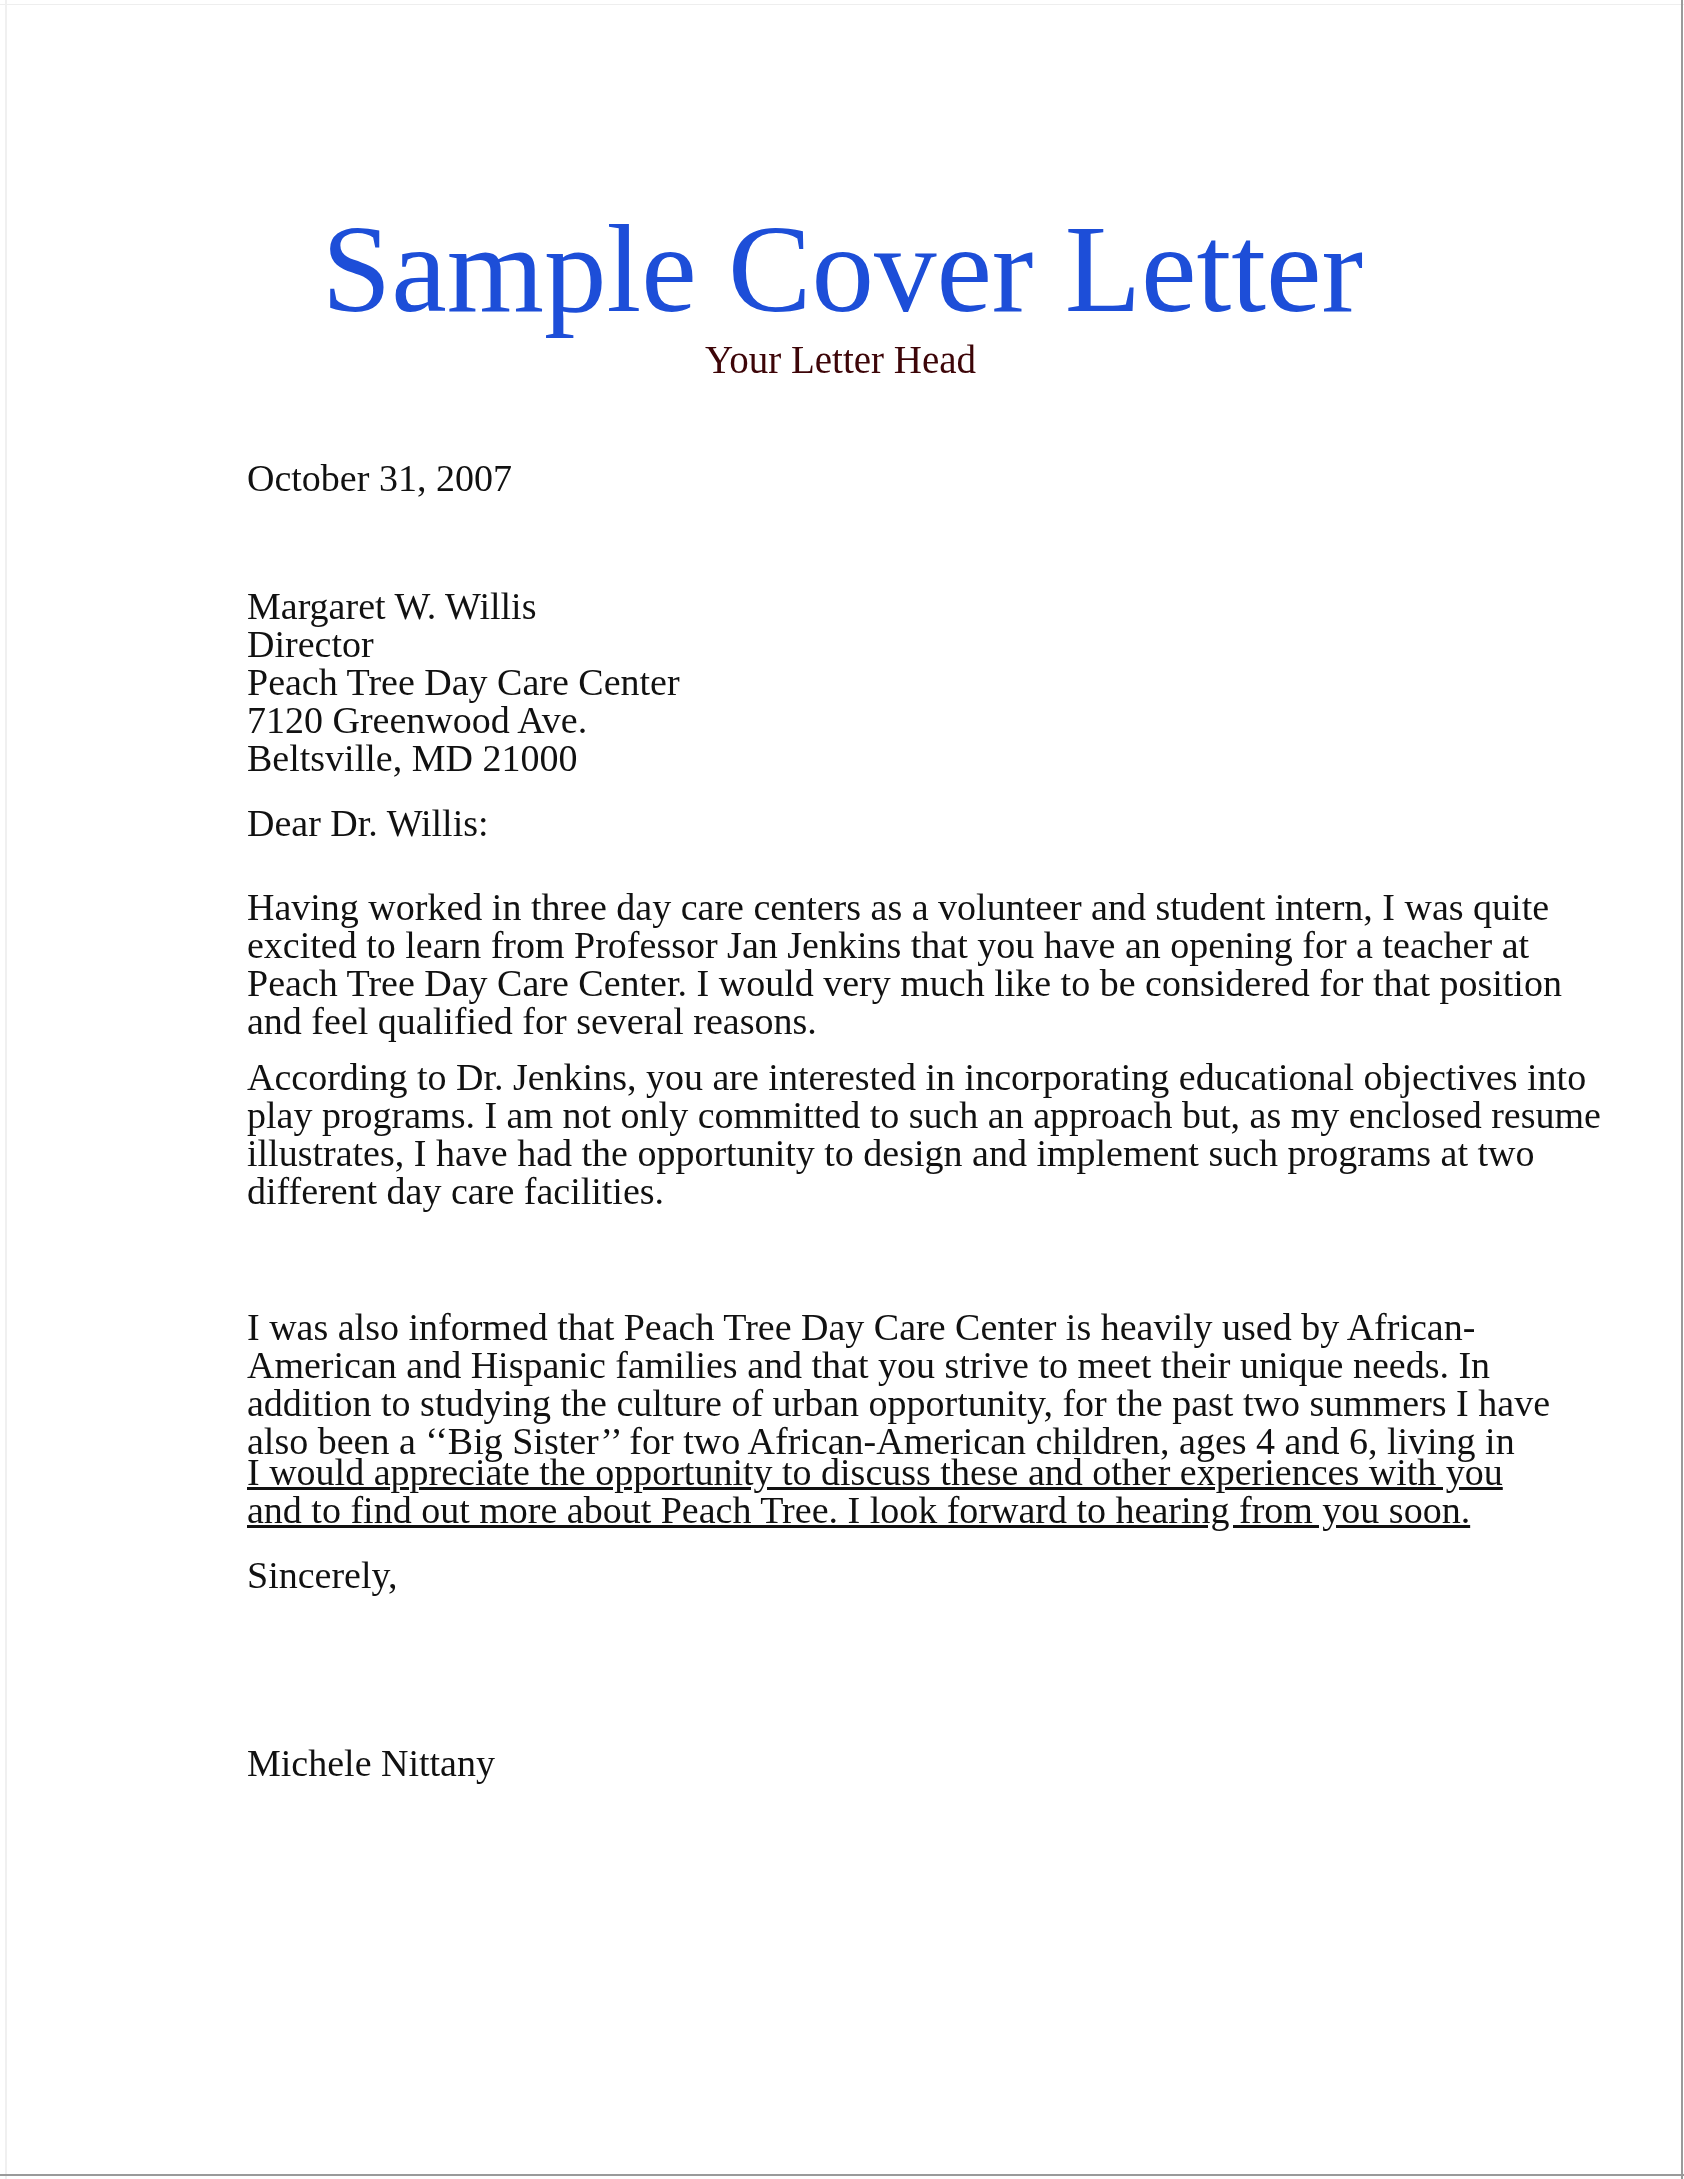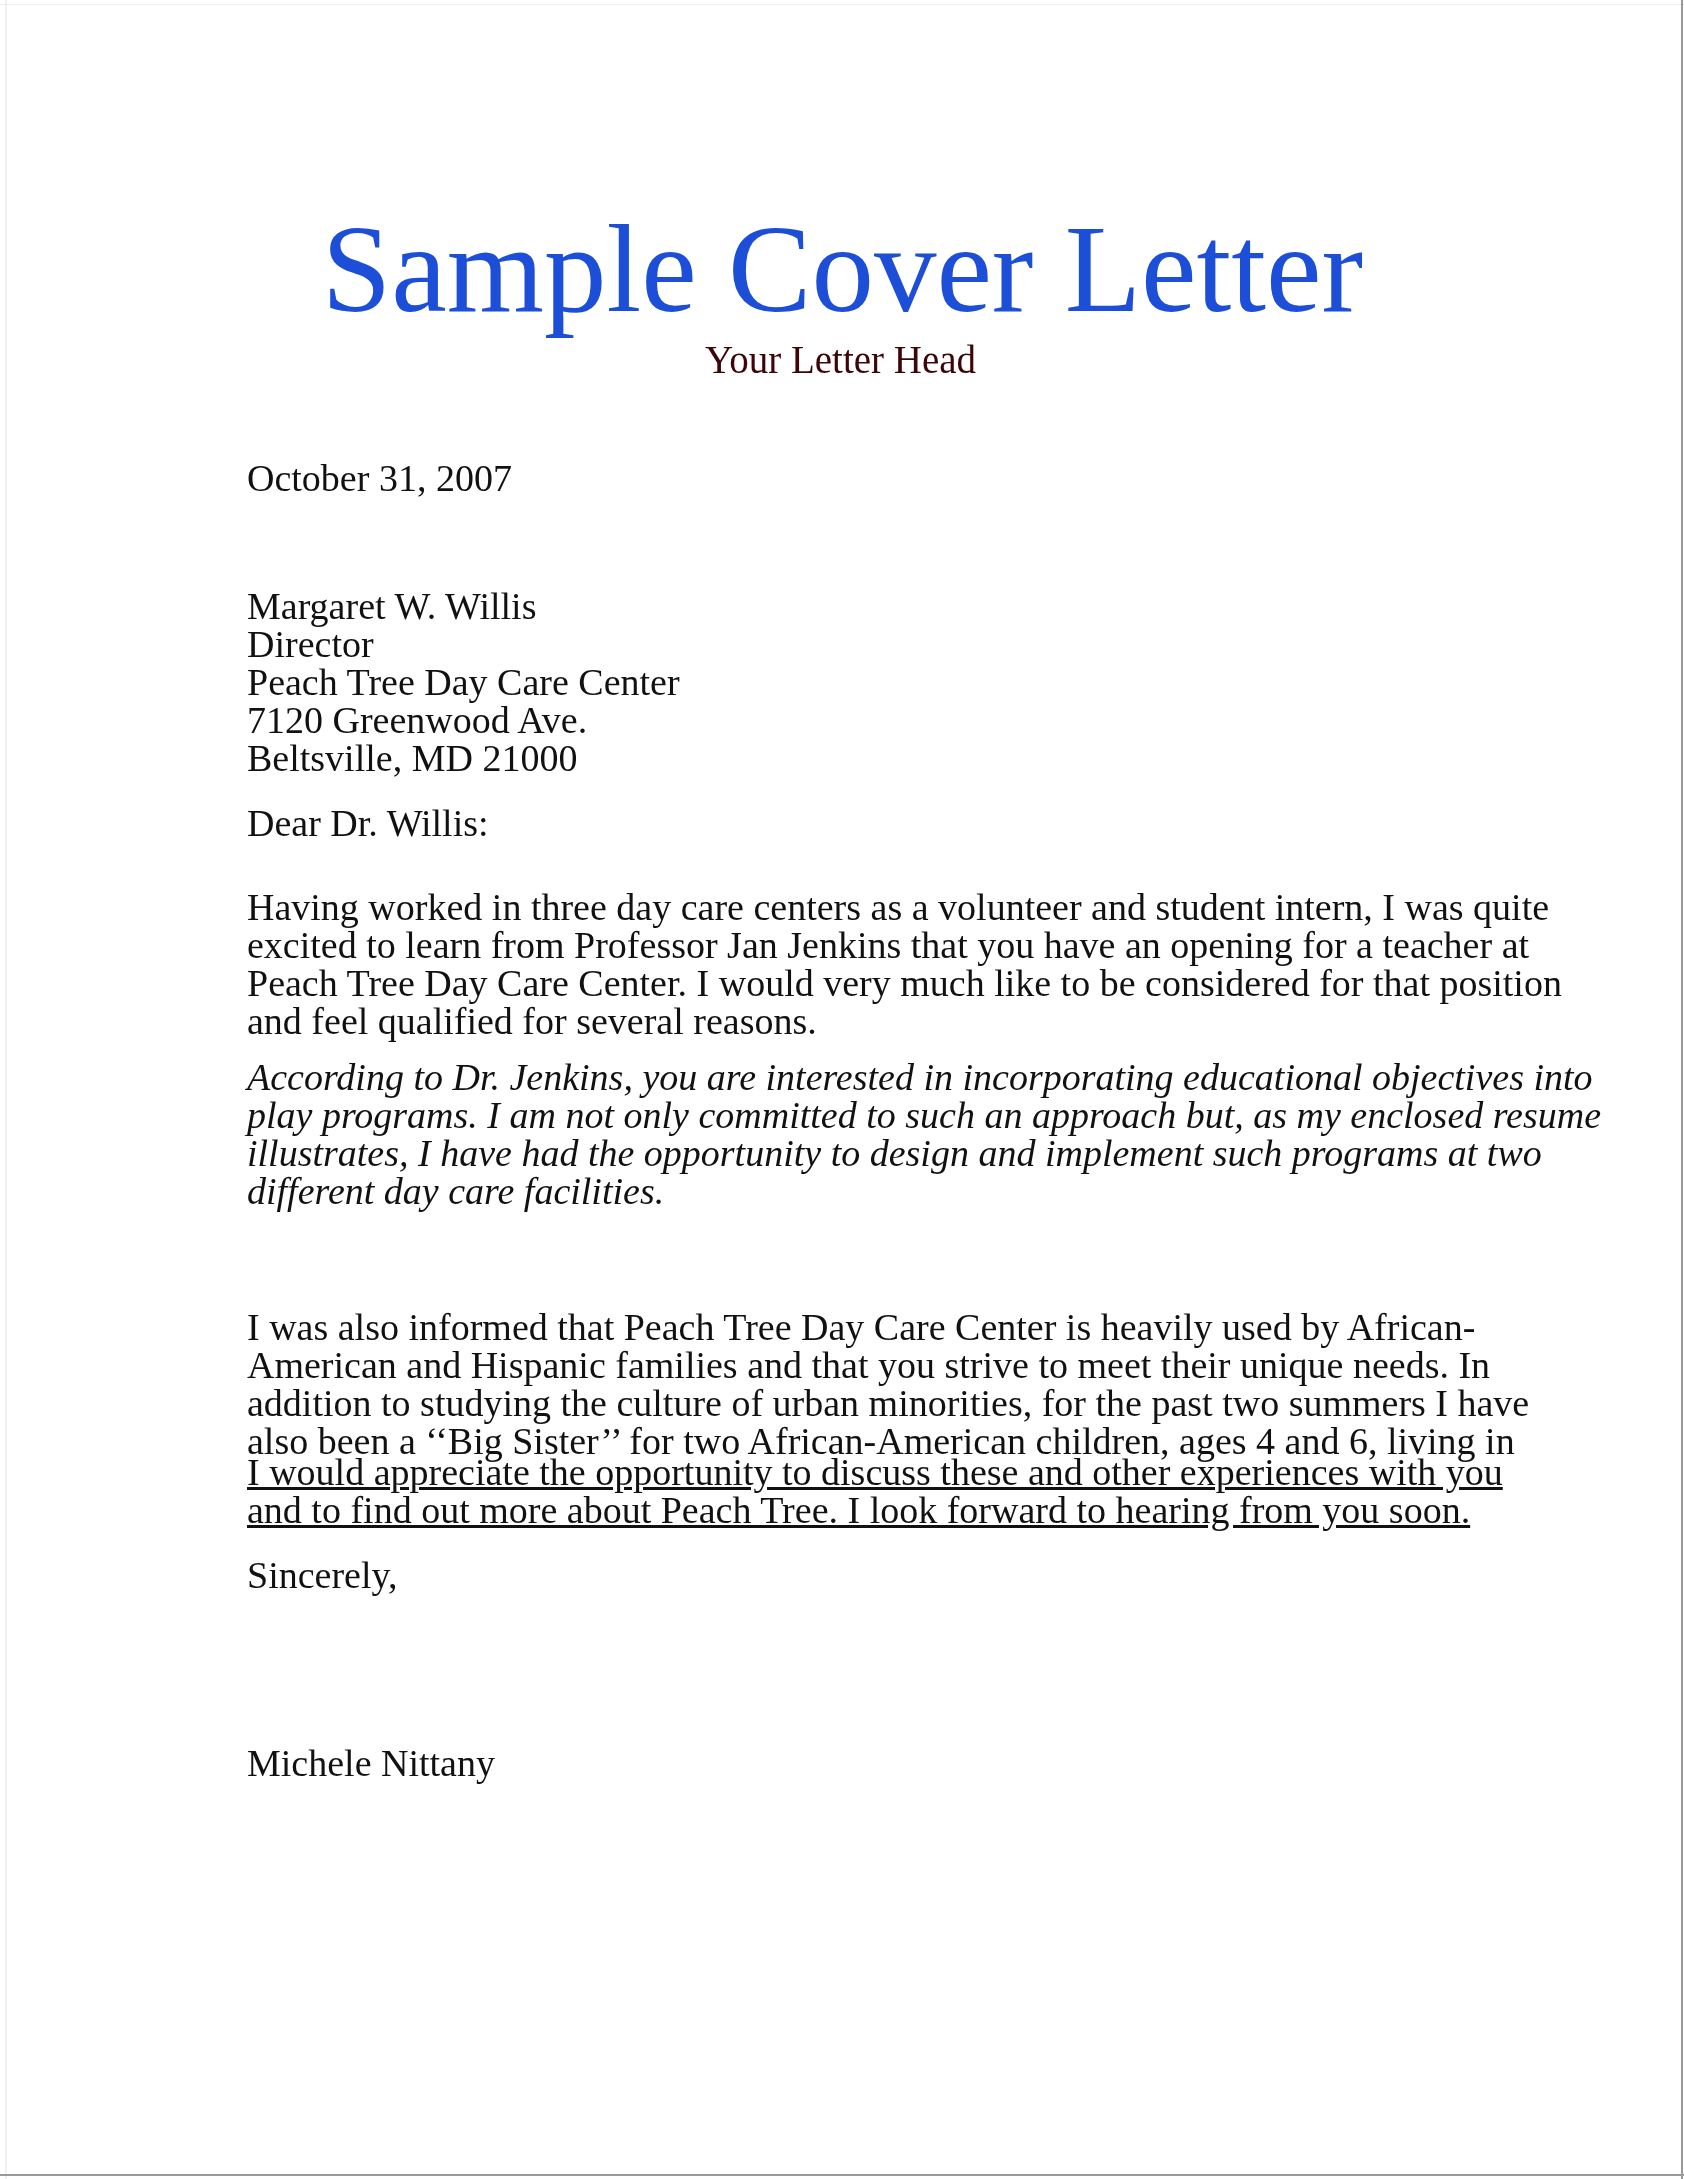--- a/index.html
+++ b/index.html
@@ -107,31 +107,31 @@
     <span class="line">Dear Dr. Willis:</span>
   </div>
 
   <div class="block" style="top:888px;">
     <span class="line">Having worked in three day care centers as a volunteer and student intern, I was quite</span>
     <span class="line">excited to learn from Professor Jan Jenkins that you have an opening for a teacher at</span>
     <span class="line">Peach Tree Day Care Center. I would very much like to be considered for that position</span>
     <span class="line">and feel qualified for several reasons.</span>
   </div>
 
-  <div class="block" style="top:1058px;font-style:italic;">
+  <div class="block" style="top:1058px;">
     <span class="line">According to Dr. Jenkins, you are interested in incorporating educational objectives into</span>
     <span class="line">play programs. I am not only committed to such an approach but, as my enclosed resume</span>
     <span class="line">illustrates, I have had the opportunity to design and implement such programs at two</span>
     <span class="line">different day care facilities.</span>
   </div>
 
   <div class="block" style="top:1308px;">
     <span class="line">I was also informed that Peach Tree Day Care Center is heavily used by African-</span>
     <span class="line">American and Hispanic families and that you strive to meet their unique needs. In</span>
-    <span class="line">addition to studying the culture of urban minorities, for the past two summers I have</span>
+    <span class="line">addition to studying the culture of urban opportunity, for the past two summers I have</span>
     <span class="line">also been a ‘‘Big Sister’’ for two African-American children, ages 4 and 6, living in</span>
   </div>
 
   <div class="block" style="top:1453px;text-decoration:underline;">
     <span class="line">I would appreciate the opportunity to discuss these and other experiences with you</span>
     <span class="line">and to find out more about Peach Tree. I look forward to hearing from you soon.</span>
   </div>
 
   <div class="block" style="top:1556px;">
     <span class="line">Sincerely,</span>

